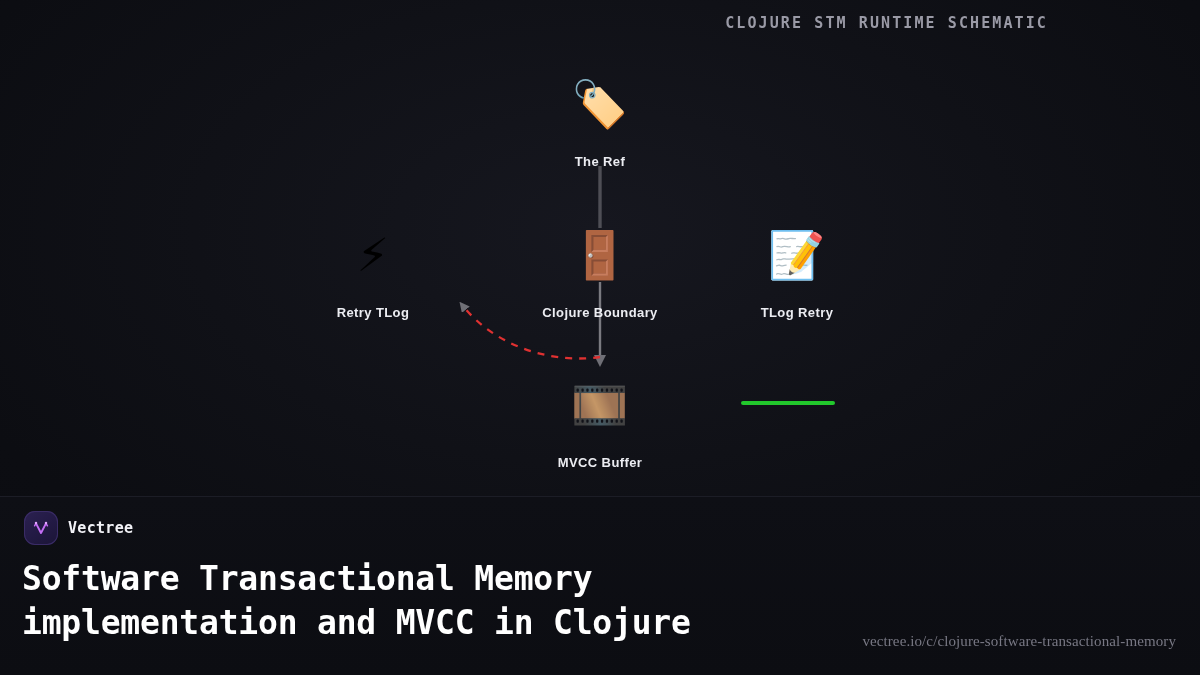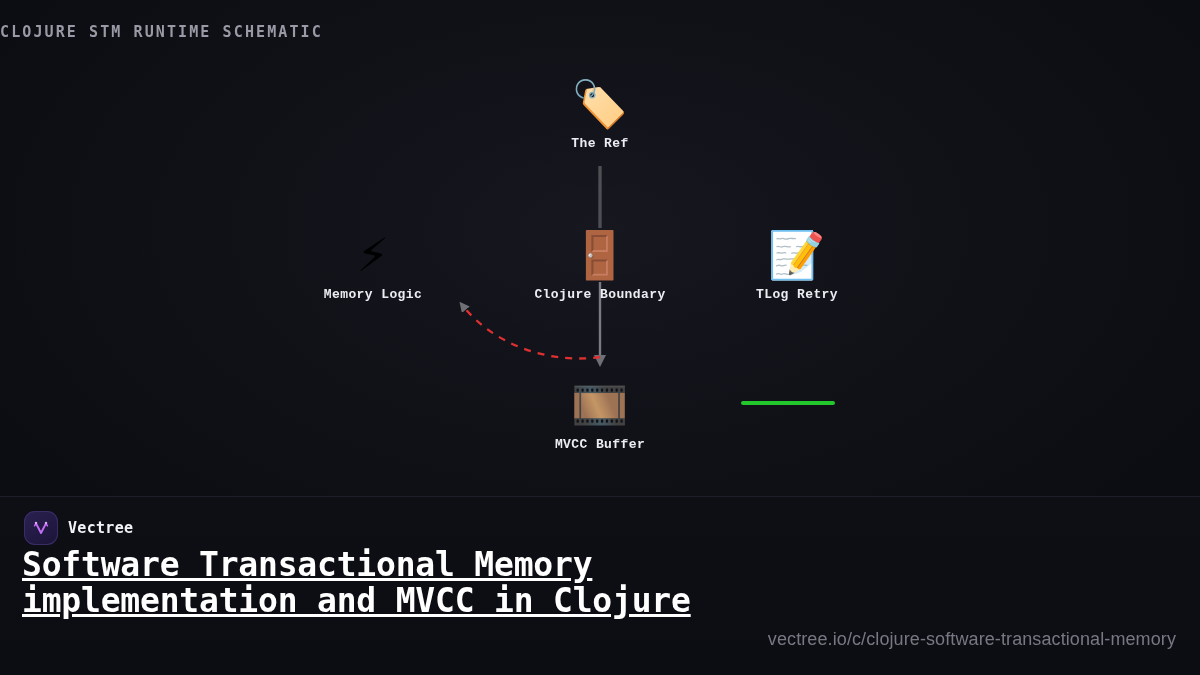--- a/index.html
+++ b/index.html
@@ -27,23 +27,23 @@
   #schematic {
     position: absolute;
     left: 0; top: 0;
     width: 1200px;
     height: 496px;
   }
 
   #schematic-title {
     position: absolute;
     left: 0;
-    top: 23px;
+    top: 14px;
     width: 1048px;
-    text-align: left;
+    text-align: right;
     font-family: "DejaVu Sans Mono", "Liberation Mono", monospace;
     font-size: 15px;
     font-weight: bold;
     letter-spacing: 2.1px;
     color: #9a9aa6;
   }
 
   #edge-layer {
     position: absolute;
     left: 0; top: 0;
@@ -59,22 +59,22 @@
   }
   .node-icon {
     font-family: "DejaVu Sans", sans-serif;
     font-size: 46px;
     line-height: 56px;
     height: 56px;
     display: block;
   }
   .node-label {
     display: block;
-    margin-top: 4px;
-    font-family: Liberation Mono, monospace;
+    margin-top: 22px;
+    font-family: Liberation Sans, sans-serif;
     font-size: 13px;
     font-weight: bold;
     color: #ecedf2;
     letter-spacing: 0.4px;
     white-space: nowrap;
   }
 
   #node-ref        { left: 600px; top: 76px; }
   #node-retry      { left: 373px; top: 227px; }
   #node-dosync     { left: 600px; top: 227px; }
@@ -133,37 +133,36 @@
     font-family: "DejaVu Sans Mono", "Liberation Mono", monospace;
     font-size: 15px;
     font-weight: bold;
     color: #f2f2f7;
     letter-spacing: 0.3px;
   }
 
   #headline {
     position: absolute;
     left: 22px;
-    top: 50px;
+    top: 60px;
     width: 700px;
     font-family: "DejaVu Sans Mono", "Liberation Mono", monospace;
     font-size: 33px;
     font-weight: bold;
-    line-height: 36px;
+    line-height: 44px;
     color: #ffffff;
     letter-spacing: -0.2px;
-    text-decoration: underline;
   }
 
   #footer-url {
     position: absolute;
     right: 24px;
     bottom: 25px;
-    font-family: Liberation Sans, sans-serif;
-    font-size: 18px;
+    font-family: Liberation Serif, serif;
+    font-size: 15px;
     color: #787884;
     letter-spacing: 0.1px;
     margin-top: 44px;
   }
 </style>
 </head>
 <body>
 
 <div id="canvas">
 
@@ -188,21 +187,21 @@
       <path d="M 600 357 C 560 363, 500 352, 462 305" fill="none" stroke="#e03131" stroke-width="2.3" stroke-dasharray="7 7" marker-end="url(#arrow-gray-sm)"></path>
     </svg>
 
     <div class="node" id="node-ref">
       <span class="node-icon">🏷️</span>
       <span class="node-label">The Ref</span>
     </div>
 
     <div class="node" id="node-retry">
       <span class="node-icon">⚡</span>
-      <span class="node-label">Memory Logic</span>
+      <span class="node-label">Retry TLog</span>
     </div>
 
     <div class="node" id="node-dosync">
       <span class="node-icon">🚪</span>
       <span class="node-label">Clojure Boundary</span>
     </div>
 
     <div class="node" id="node-tlog">
       <span class="node-icon">📝</span>
       <span class="node-label">TLog Retry</span>

